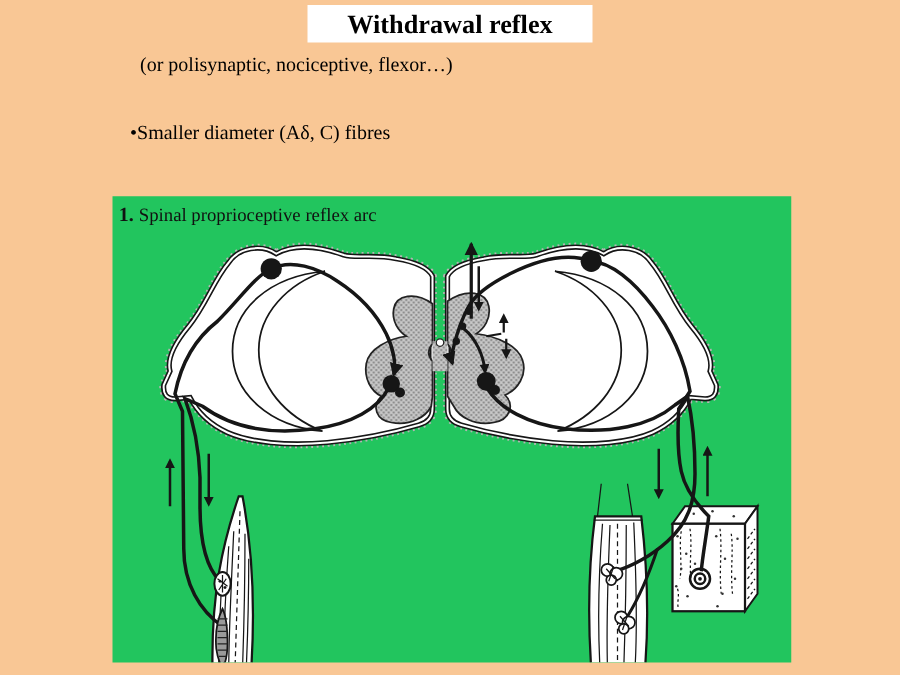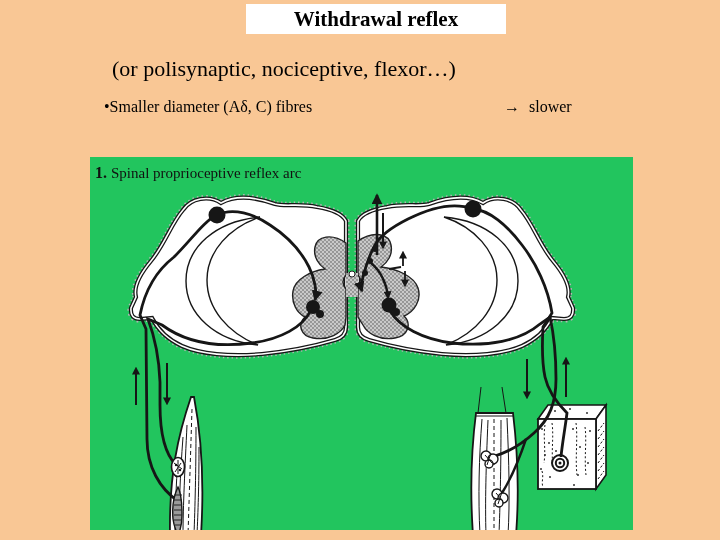--- a/index.html
+++ b/index.html
@@ -3,25 +3,25 @@
 <meta charset="utf-8">
 <style>
   html,body{margin:0;padding:0;background:#888;}
   .slide{
     position:relative;width:720px;height:540px;overflow:hidden;
     background:#F9C795;
     font-family:"Liberation Serif","DejaVu Serif",serif;
     color:#000;
   }
   .title-box{
-    position:absolute;left:246px;top:4px;width:260px;height:30px;
+    position:absolute;left:246px;top:4px;width:228px;height:30px;
     background:#ffffff;display:flex;align-items:center;justify-content:center;
   }
   .title-box span{font-weight:bold;font-size:21px;line-height:1;}
-  .subtitle{position:absolute;left:112px;top:56px;font-size:22px;white-space:nowrap;}
+  .subtitle{position:absolute;left:112px;top:44px;font-size:16px;white-space:nowrap;}
   .bullet-row{position:absolute;left:104px;width:580px;display:flex;font-size:16px;line-height:26px;white-space:nowrap;}
   .b1{top:94px}
   .b2{top:121px}
   .bullet-left{display:inline-block;width:400px;}
   .barrow{margin-right:9px;}
   .figure{
     position:absolute;left:90px;top:157px;width:543px;height:373px;
     background:#22c55e;overflow:hidden;
   }
   .fig-label{position:absolute;font-size:15px;white-space:nowrap;color:#111;}
@@ -36,21 +36,20 @@
 <div class="slide">
 
   <div class="title-box">
     <span>Withdrawal reflex</span>
   </div>
 
   <div class="subtitle">(or polisynaptic, nociceptive, flexor…)</div>
 
   <div class="bullet-row b1">
     <span class="bullet-left"><span>•</span><span>Smaller diameter (Aδ, C) fibres</span></span>
-    <span class="bullet-result"><span class="barrow">→</span><span>slower</span></span>
   </div>
 
 
   <div class="figure">
 
     <svg width="543" height="373" viewBox="0 0 543 373">
       <defs>
         <marker id="ah" viewBox="0 0 10 10" refX="8.5" refY="5" markerWidth="11" markerHeight="11" orient="auto-start-reverse" markerUnits="userSpaceOnUse">
           <path d="M0 0 L10 5 L0 10 z" fill="#161616"></path>
         </marker>

